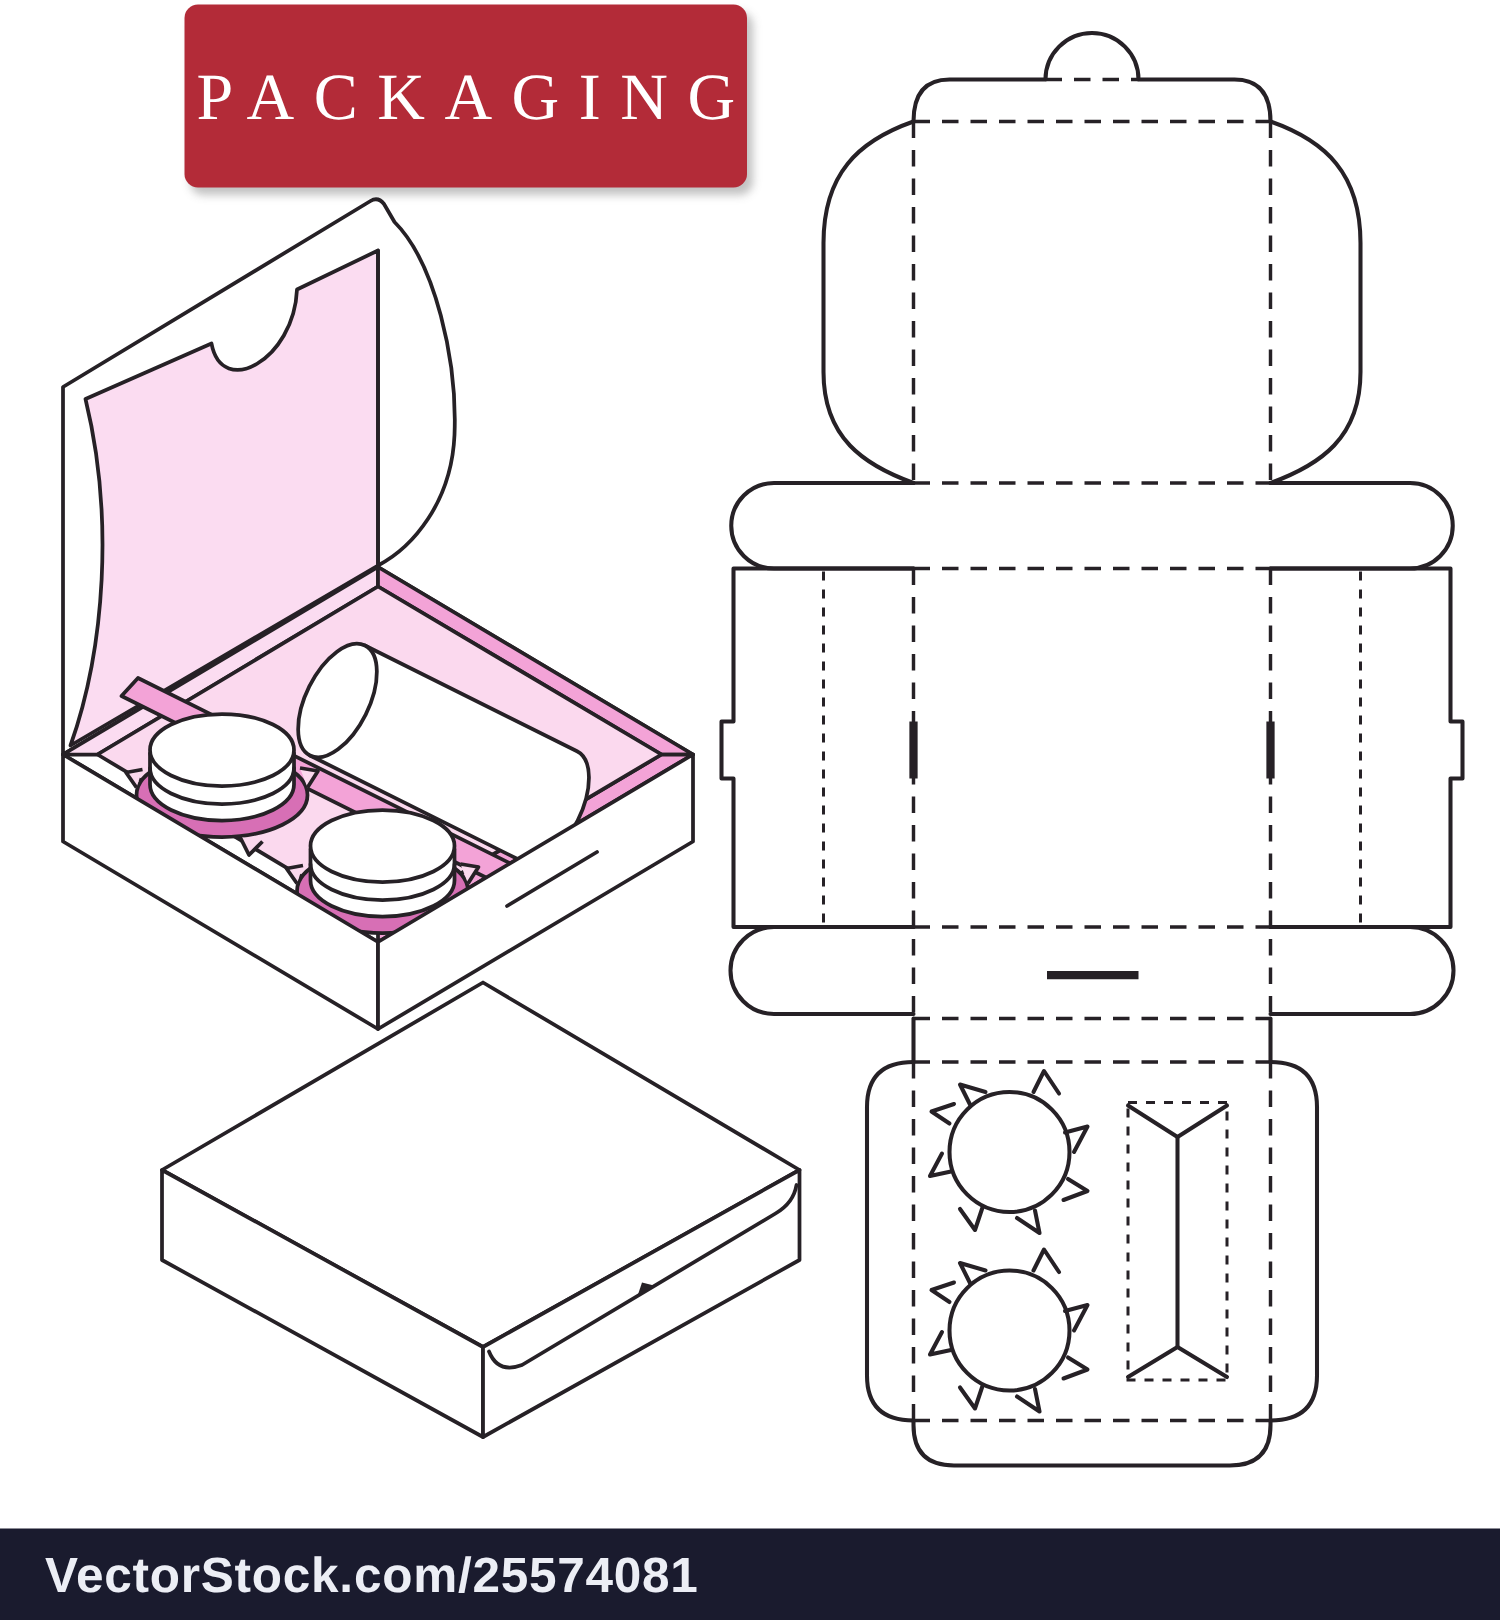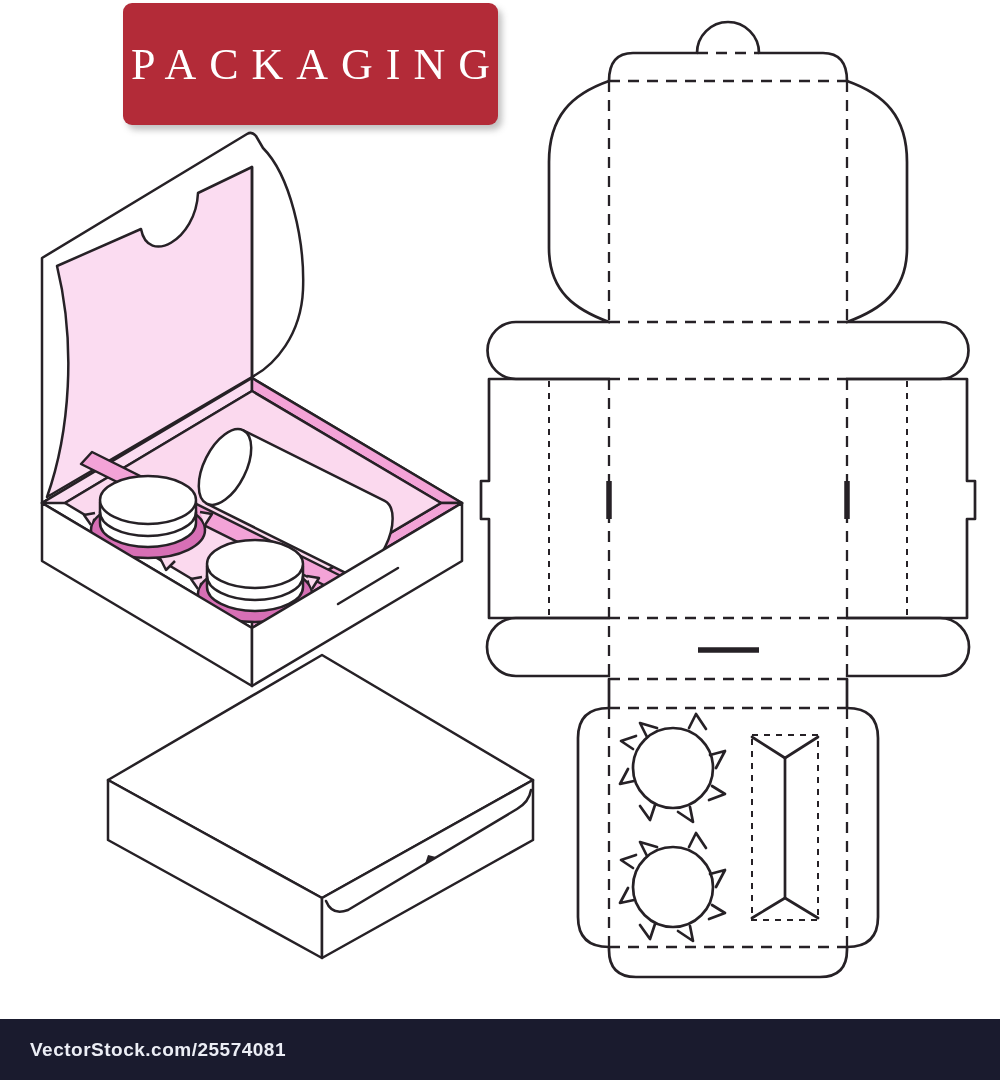--- a/index.html
+++ b/index.html
@@ -17,21 +17,21 @@
   .banner-title{font-family:"Liberation Serif",serif;color:#fff;font-size:44px;
     letter-spacing:13px;font-weight:400;padding-left:13px;white-space:nowrap}
 
   .artwork{position:absolute;left:0;top:0;width:1000px;height:1020px}
 
   .footer{position:absolute;left:0;top:1019px;width:1000px;height:61px;background:var(--navy);
     display:flex;align-items:center;justify-content:space-between;padding:0 30px;color:#fff}
   .brand{font-size:31px;letter-spacing:.5px}
   .brand .b{font-weight:700}
   .brand sup{font-size:13px;vertical-align:super}
-  .url{font-size:19px;font-weight:700;color:#eceef5;letter-spacing:.5px}
+  .url{font-size:33px;font-weight:700;color:#eceef5;letter-spacing:.5px}
 
   svg .cut{fill:none;stroke:var(--line);stroke-width:2.7;stroke-linejoin:round;stroke-linecap:round}
   svg .fold{fill:none;stroke:var(--line);stroke-width:2.3;stroke-dasharray:11 8}
   svg .fold2{fill:none;stroke:var(--line);stroke-width:2;stroke-dasharray:6 6}
   svg .slit{fill:none;stroke:var(--line);stroke-width:5.5;stroke-linecap:butt}
   svg .ln{fill:none;stroke:var(--line);stroke-width:2.5;stroke-linejoin:round;stroke-linecap:round}
   svg .wht{fill:#fff;stroke:var(--line);stroke-width:2.5;stroke-linejoin:round}
   svg .pkl{fill:var(--pink-light);stroke:var(--line);stroke-width:2.5;stroke-linejoin:round}
   svg .pkf{fill:var(--pink-floor);stroke:var(--line);stroke-width:2.5;stroke-linejoin:round}
   svg .pkm{fill:var(--pink-mid);stroke:var(--line);stroke-width:2.5;stroke-linejoin:round}

